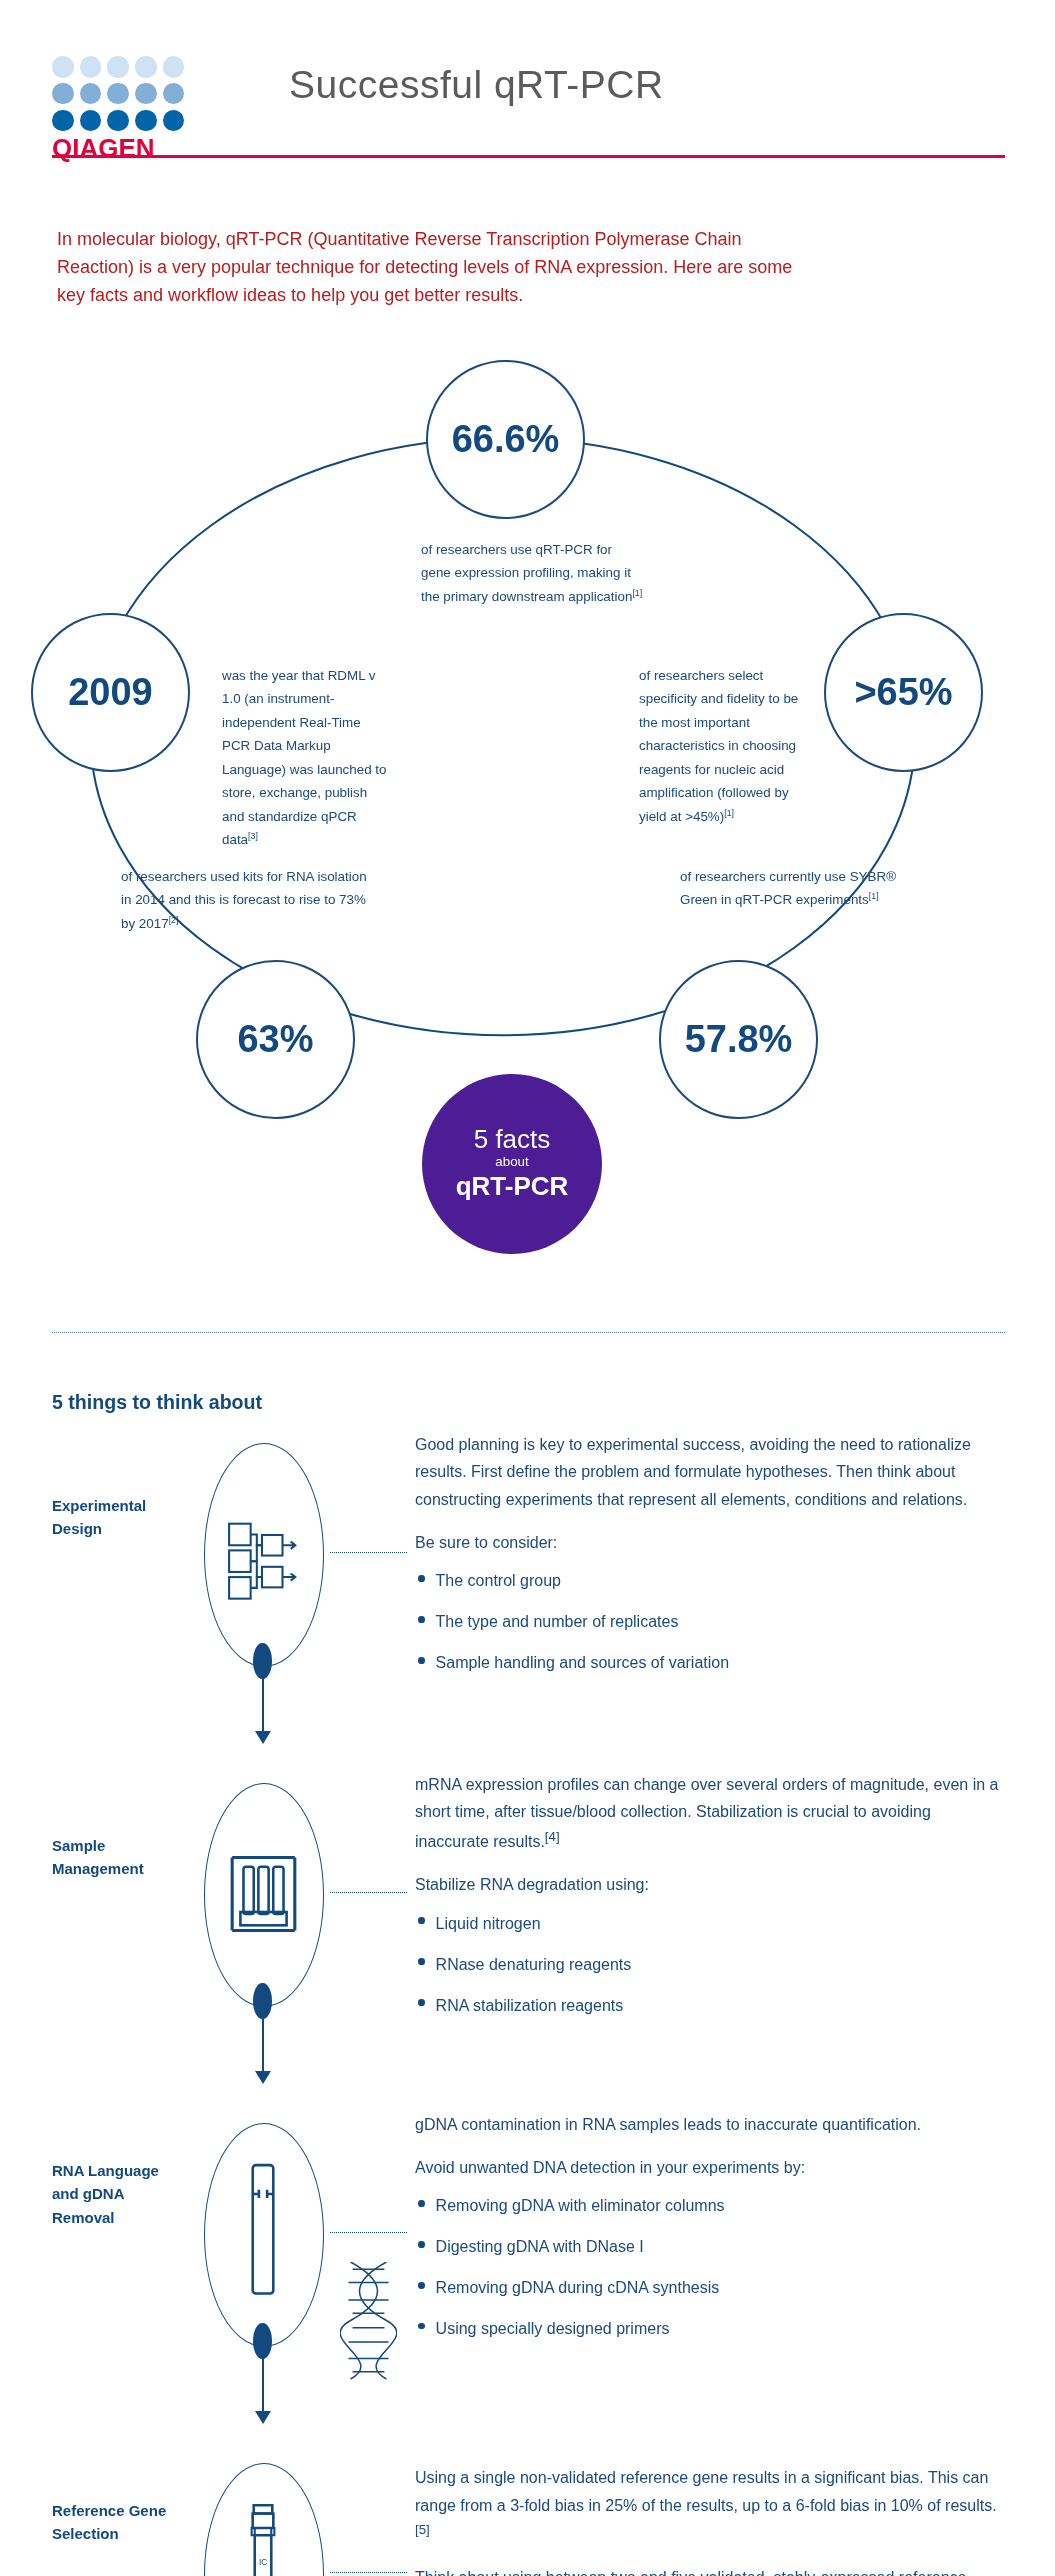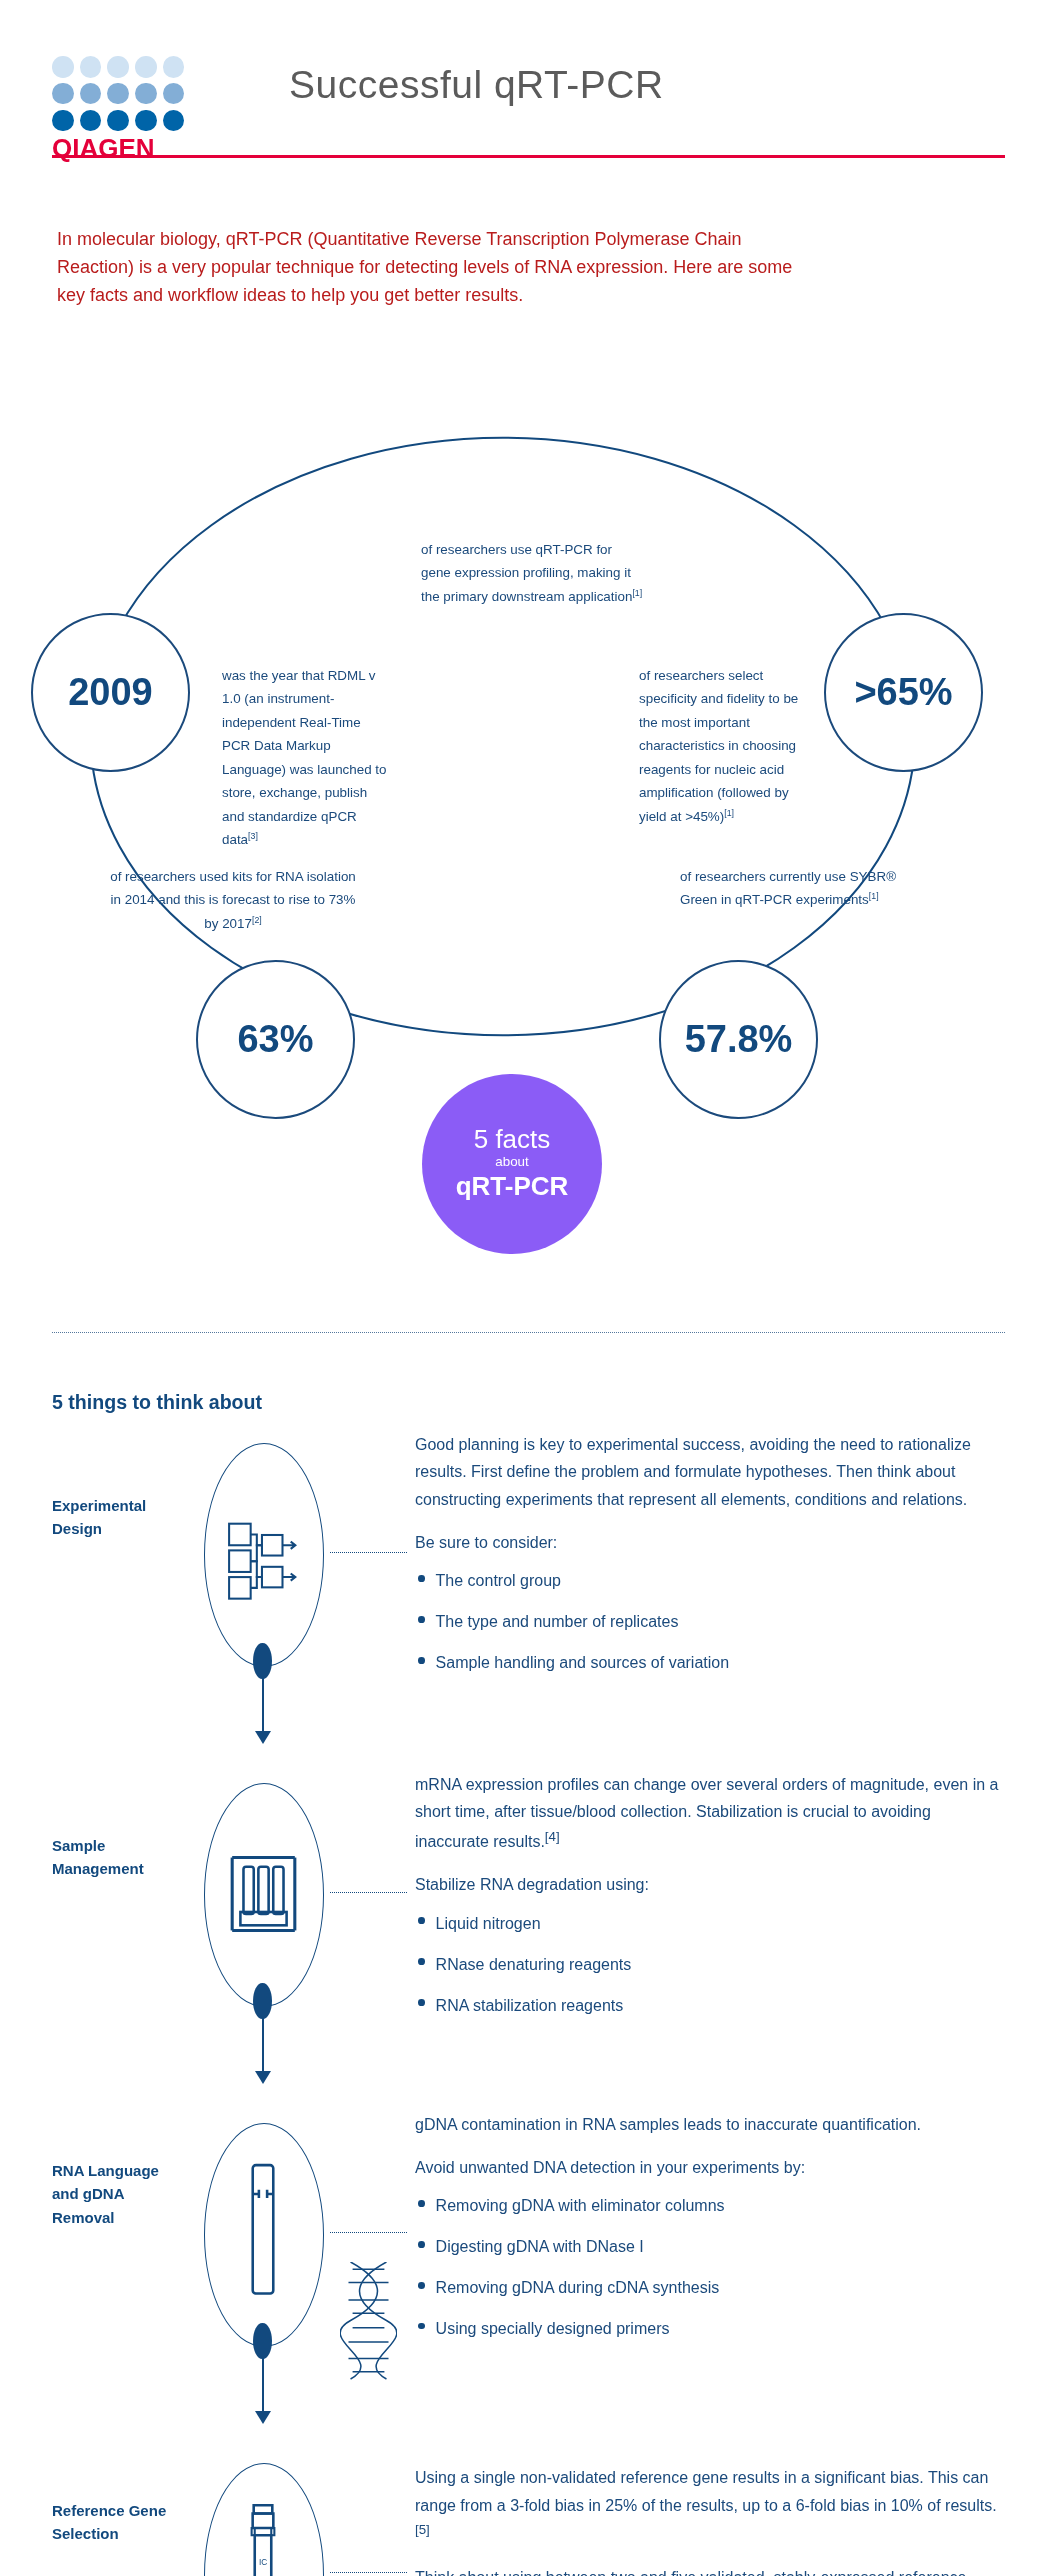--- a/index.html
+++ b/index.html
@@ -36,32 +36,32 @@
   .wheel svg{position:absolute;left:0;top:0;}
   .bub{position:absolute;border:2.1px solid #1b4a7c;border-radius:50%;
        background:#ffffff;display:flex;align-items:center;justify-content:center;
        color:#12497e;font-weight:bold;}
   .bub.b1{left:426px;top:5.2px;width:155px;height:155px;font-size:38px;}
   .bub.b2{left:31px;top:258px;width:155px;height:155px;font-size:38px;}
   .bub.b3{left:824px;top:258px;width:155px;height:155px;font-size:38px;}
   .bub.b4{left:196px;top:605px;width:155px;height:155px;font-size:38px;}
   .bub.b5{left:659px;top:605px;width:155px;height:155px;font-size:38px;}
   .core-circle{position:absolute;left:422px;top:719px;width:180px;height:180px;border-radius:50%;
-    background:#8b5cf6;display:flex;flex-direction:column;align-items:center;justify-content:center;
+    background:#4c1d95;display:flex;flex-direction:column;align-items:center;justify-content:center;
     color:#ffffff;}
   .core-1{font-size:26px;font-weight:300;line-height:1.05;}
   .core-2{font-size:13.4px;font-weight:300;margin-top:1px;}
   .core-3{font-size:26px;font-weight:bold;margin-top:2.1px;}
 
   .ftxt{position:absolute;font-size:13.4px;line-height:1.75;color:#1b4a7c;font-weight:400;}
   .ftxt sup{font-size:8.8px;}
   .f1{left:421px;top:183px;width:222px;text-align:left;}
   .f2{left:222px;top:309px;width:170px;}
   .f3{left:639px;top:309px;width:170px;}
-  .f4{left:104px;top:510px;width:258px;text-align:center;}
+  .f4{left:121px;top:510px;width:258px;}
   .f5{left:680px;top:510px;width:216px;}
 
   
   .dotline{position:absolute;left:52px;width:953px;height:0;
      border-top:1.5px dotted #1b4a7c;opacity:.75;}
 
   
   .sect-title{position:absolute;left:52px;top:1391px;font-size:19.6px;font-weight:bold;color:#12497e;}
 
   
@@ -125,20 +125,21 @@
     <svg width="1055" height="866" viewBox="0 0 2048 1680">
       <ellipse cx="976" cy="740" rx="800" ry="580" fill="none" stroke="#12497e" stroke-width="4"></ellipse>
     </svg>
 
     <div class="core-circle">
       <div class="core-1">5 facts</div>
       <div class="core-2">about</div>
       <div class="core-3">qRT-PCR</div>
     </div>
 
+    <div class="bub b1">66.6%</div>
     <div class="bub b2">2009</div>
     <div class="bub b3">&gt;65%</div>
     <div class="bub b4">63%</div>
     <div class="bub b5">57.8%</div>
 
     <div class="ftxt f1"><span>of researchers use qRT-PCR for gene expression profiling, making it the primary downstream application</span><sup>[1]</sup></div>
     <div class="ftxt f2"><span>was the year that RDML v 1.0 (an instrument-independent Real-Time PCR Data Markup Language) was launched to store, exchange, publish and standardize qPCR data</span><sup>[3]</sup></div>
     <div class="ftxt f3"><span>of researchers select specificity and fidelity to be the most important characteristics in choosing reagents for nucleic acid amplification (followed by yield at &gt;45%)</span><sup>[1]</sup></div>
     <div class="ftxt f4"><span>of researchers used kits for RNA isolation in 2014 and this is forecast to rise to 73% by 2017</span><sup>[2]</sup></div>
     <div class="ftxt f5"><span>of researchers currently use SYBR® Green in qRT-PCR experiments</span><sup>[1]</sup></div>

